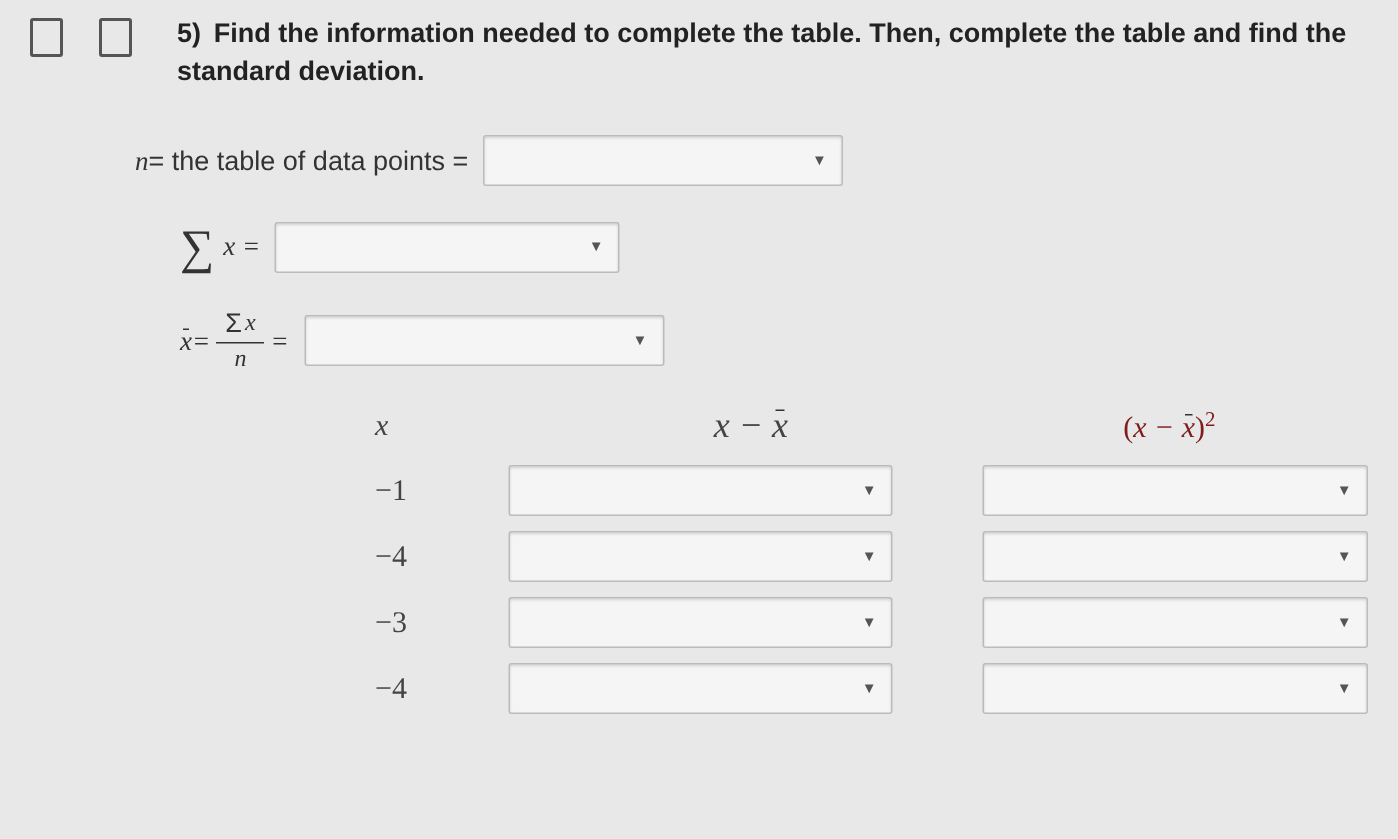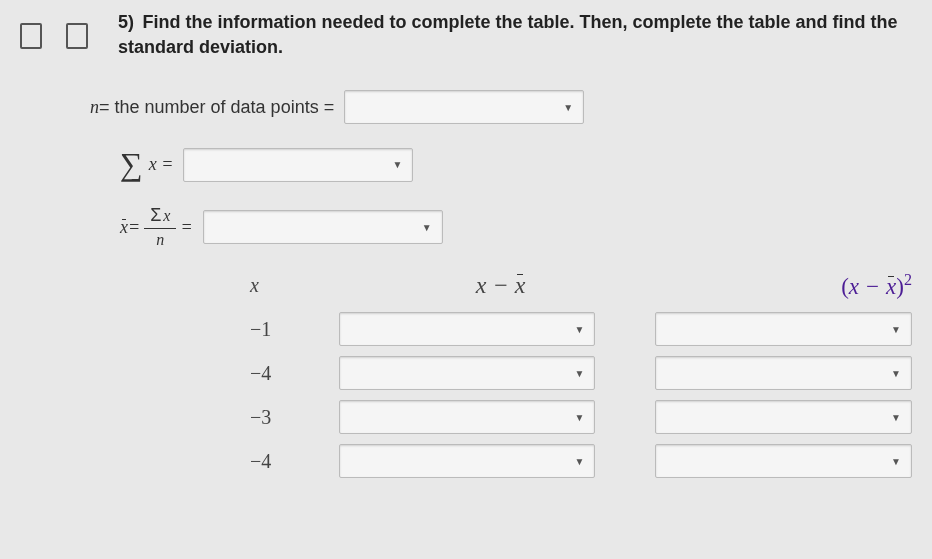--- a/index.html
+++ b/index.html
@@ -11,21 +11,21 @@
       font-family: Arial, Helvetica, sans-serif;
       background: #e8e8e8;
       width: 932px;
       height: 559px;
       overflow: hidden;
       position: relative;
       padding: 10px 20px;
     }
     .header {
       display: flex;
-      align-items: center;
+      align-items: flex-start;
       gap: 24px;
       margin-bottom: 30px;
     }
     .icon-box {
       width: 22px;
       height: 26px;
       border: 2px solid #555;
       border-radius: 2px;
       position: relative;
       flex-shrink: 0;
@@ -128,25 +128,25 @@
     .col-diff {
       width: 310px;
       text-align: center;
       font-family: 'Times New Roman', serif;
       font-style: italic;
       font-size: 24px;
       color: #444;
     }
     .col-sq {
       width: 280px;
-      text-align: right;
-      font-family: 'Times New Roman', serif;
-      font-style: italic;
-      font-size: 23px;
-      color: #4c1d95;
+      text-align: center;
+      font-family: 'Times New Roman', serif;
+      font-style: italic;
+      font-size: 20px;
+      color: #7f1d1d;
     }
     .table-row {
       display: flex;
       align-items: center;
       margin-bottom: 10px;
     }
     .xval {
       width: 90px;
       font-family: 'Times New Roman', serif;
       font-size: 20px;
@@ -192,21 +192,21 @@
   <div class="question-wrap">
     <span class="question-num">5)</span>
     <span class="question-text">Find the information needed to complete the table. Then, complete the table and find the standard deviation.</span>
   </div>
 </div>
 
 <div class="content">
 
   <div class="line">
     <span class="math">n</span>
-    <span> = the number of data points =</span>
+    <span> = the table of data points =</span>
     <div class="dropdown" style="width:240px; margin-left:10px;"></div>
   </div>
 
   <div class="line" style="margin-left:30px;">
     <span class="sigma">∑</span>
     <span class="math" style="margin-left:6px;">x =</span>
     <div class="dropdown" style="width:230px; margin-left:10px;"></div>
   </div>
 
   <div class="line" style="margin-left:30px;">

